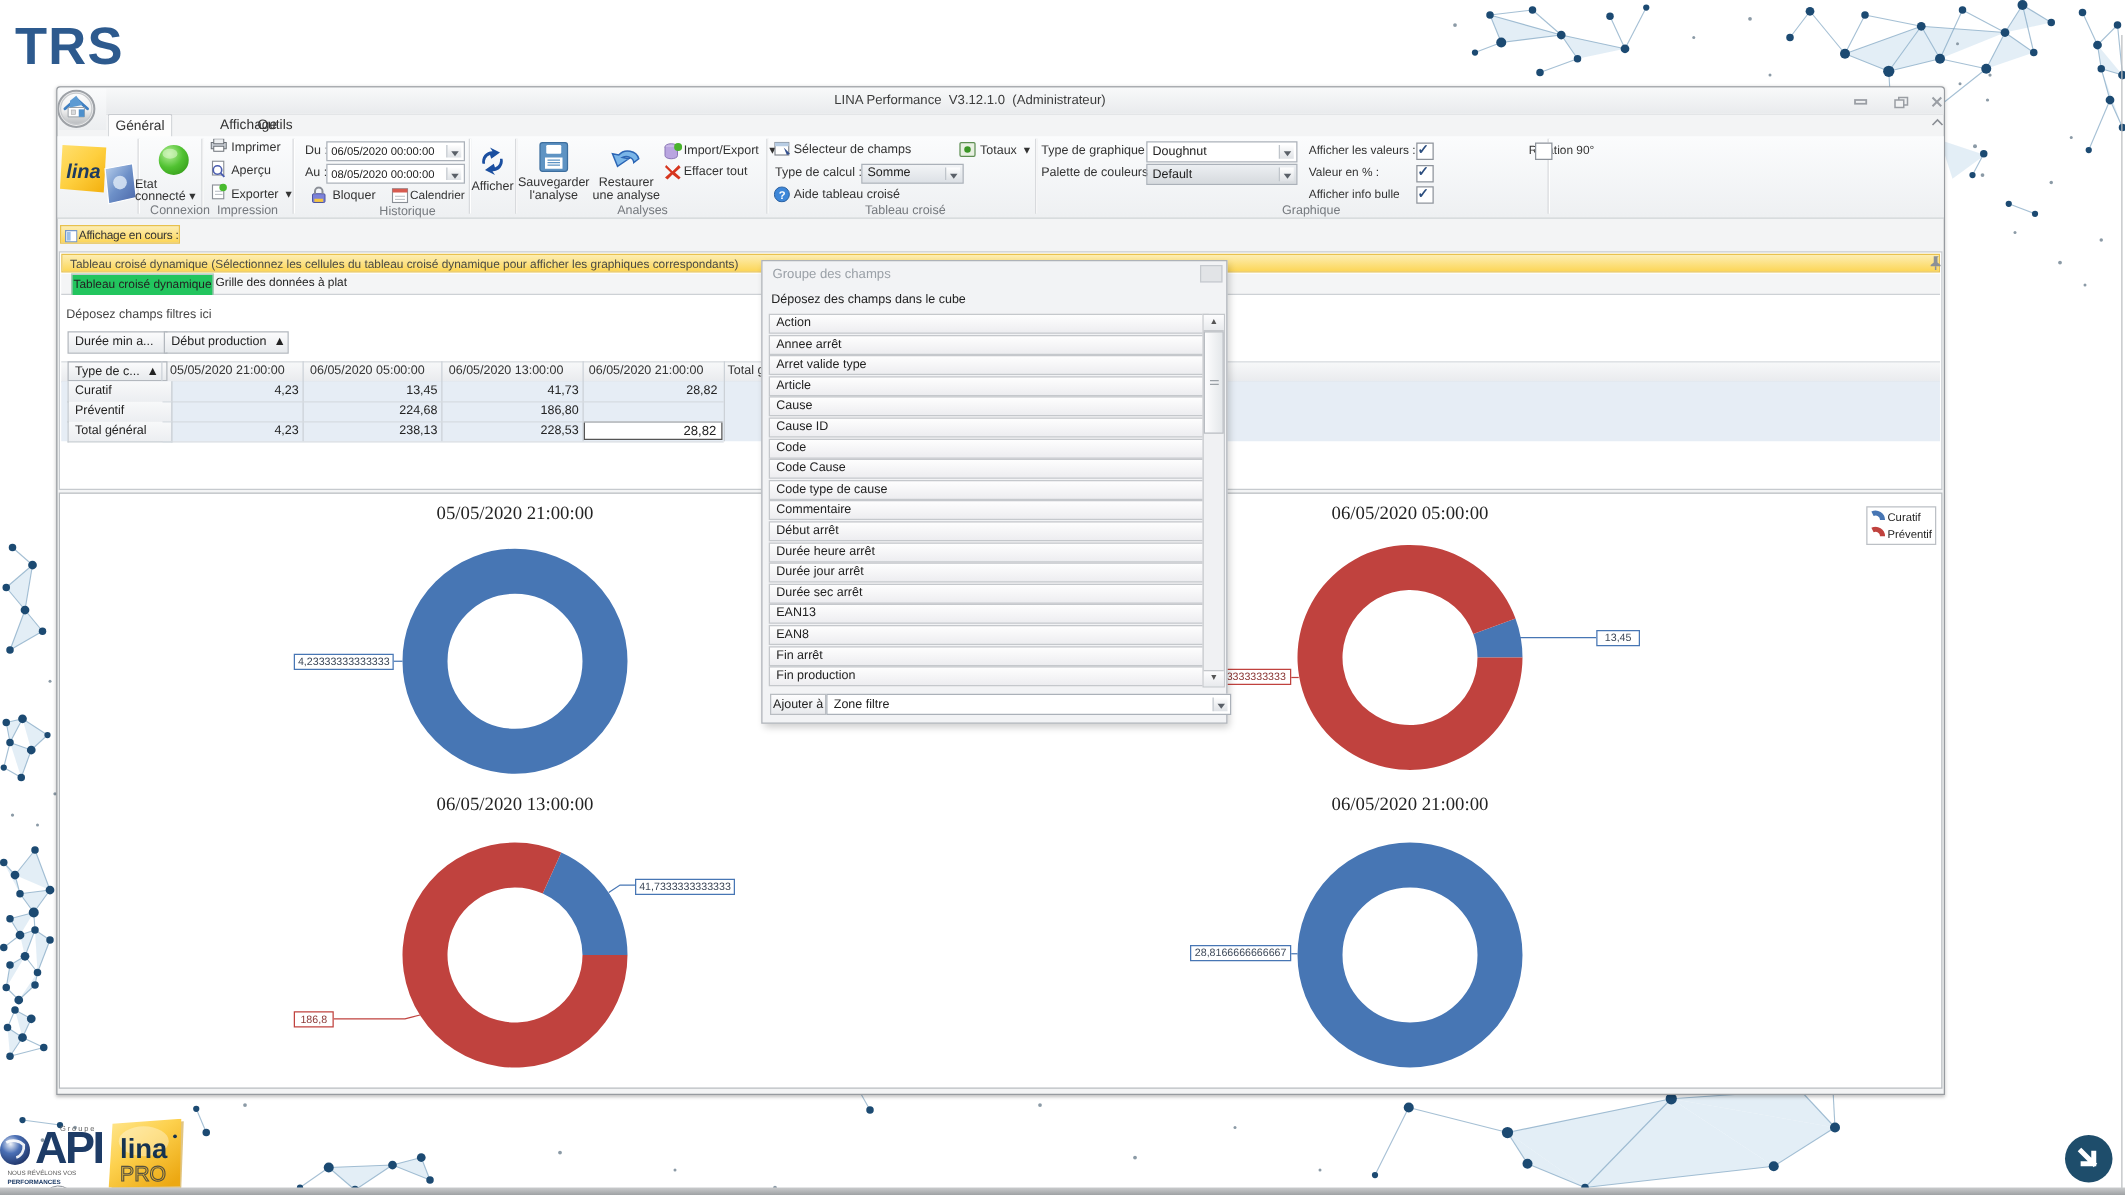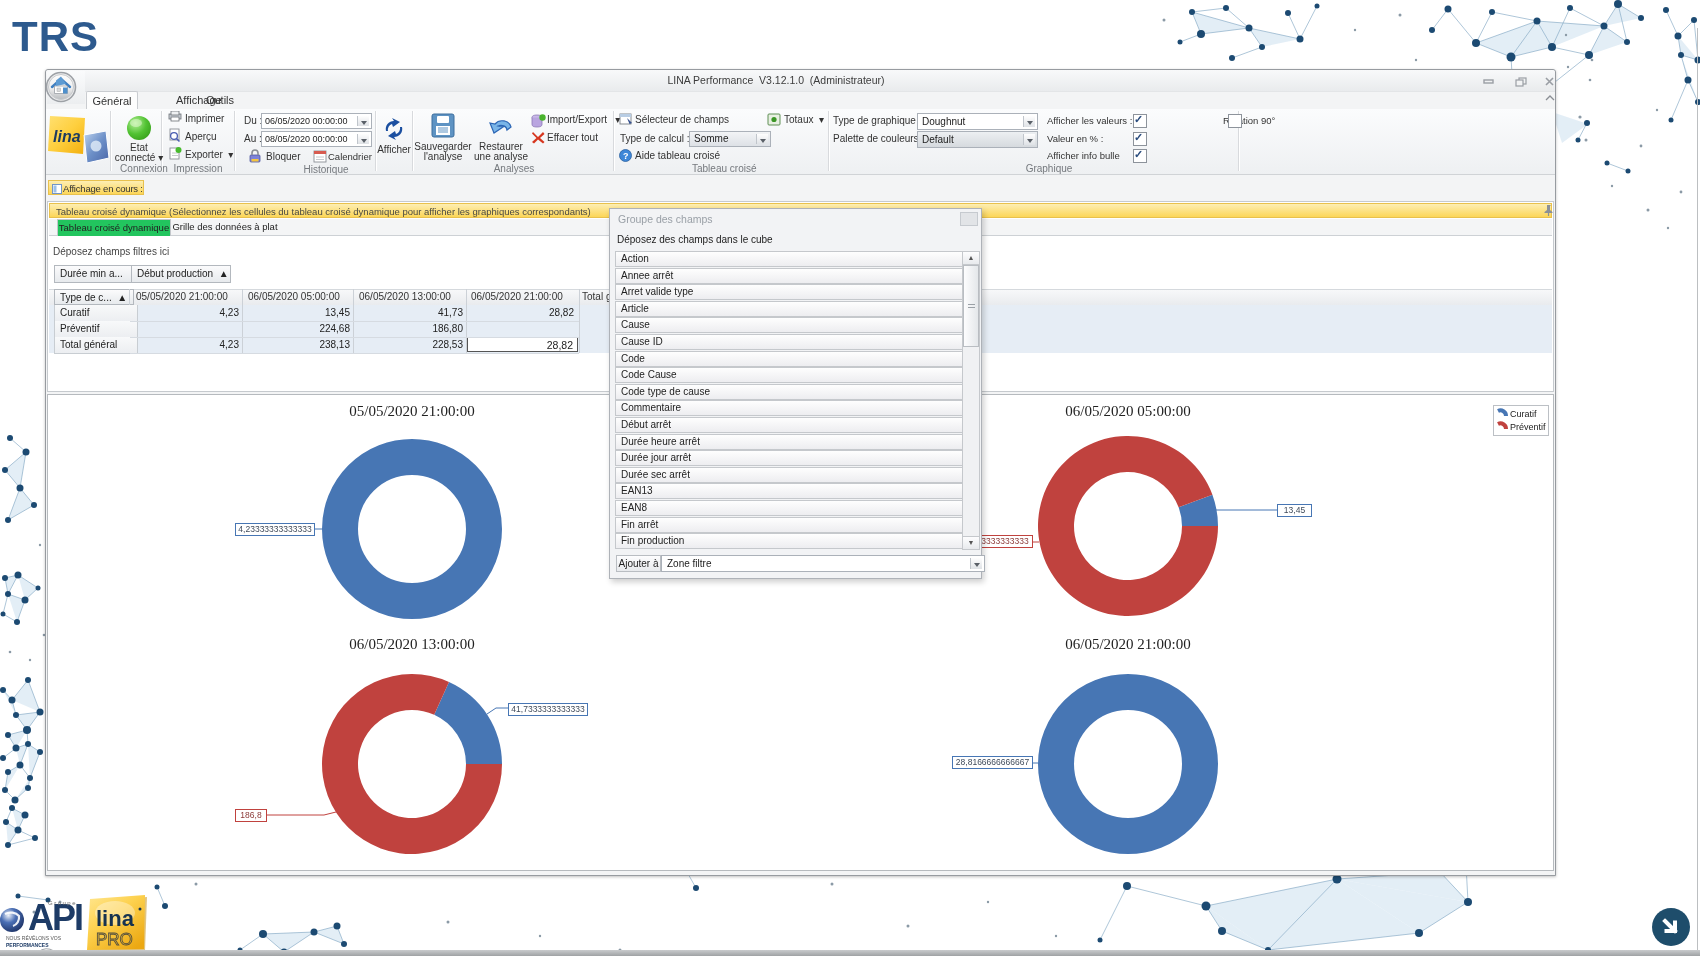--- a/index.html
+++ b/index.html
@@ -400,21 +400,21 @@
       <defs>
           <radialGradient id="grn" cx=".35" cy=".3" r=".9">
         <stop offset="0" stop-color="#b6f09a"></stop>
             <stop offset=".5" stop-color="#51c232"></stop>
             <stop offset="1" stop-color="#2f9513"></stop>
       </radialGradient>
         </defs>
       <circle cx="13" cy="13" r="12" fill="url(#grn)"></circle>
       <ellipse cx="10" cy="8" rx="6" ry="4" fill="#e2f9d2" opacity=".55"></ellipse>
     </svg>
-    <div class="rtext abs" style="left:62px;top:34px;width:62px;text-align:center;line-height:10px">Etat<br>connecté ▾</div>
+    <div class="rtext abs" style="left:62px;top:34px;width:62px;text-align:left;line-height:10px">Etat<br>connecté ▾</div>
     <div class="glabel abs" style="left:64px;top:54px;width:68px">Connexion</div>
 
     <svg class="abs" style="left:122px;top:2px" width="14" height="52">
       <g>
           <rect x="1" y="3" width="12" height="5" fill="#cdd2d8" stroke="#6b7077" stroke-width=".8"></rect>
          <rect x="3" y="0" width="8" height="4" fill="#eef0f2" stroke="#6b7077" stroke-width=".8"></rect>
          <rect x="3" y="6" width="8" height="4" fill="#fff" stroke="#6b7077" stroke-width=".8"></rect>
         </g>
       <g transform="translate(0,18)">
           <rect x="2" y="0" width="9" height="11" fill="#fff" stroke="#8a8f96" stroke-width=".9"></rect>

